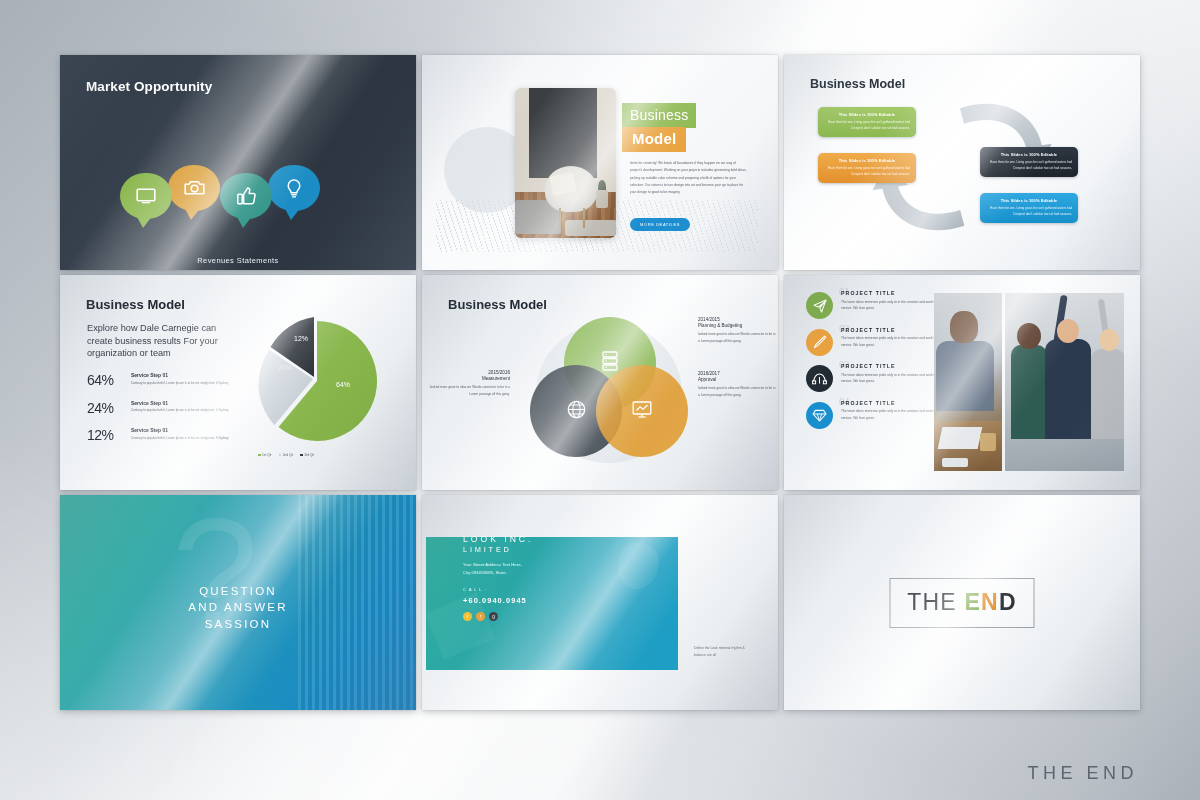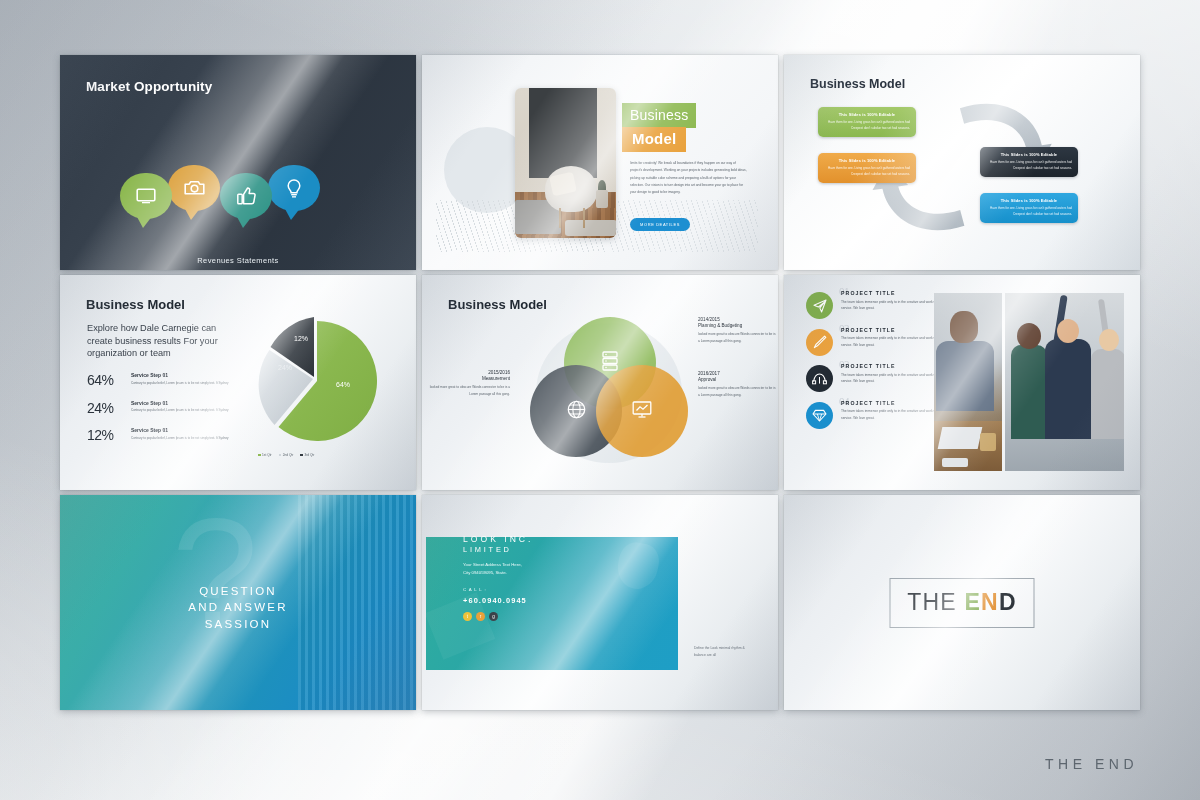--- a/index.html
+++ b/index.html
@@ -219,21 +219,21 @@
 
   
   .end-box { position:absolute; left:50%; top:50%; transform:translate(-50%,-50%);
      width:145px; height:50px; border:1px solid #9aa3ab; display:flex; align-items:center; justify-content:center;
      background:rgba(255,255,255,.18); }
   .end-box .t { font-size:23px; letter-spacing:1.2px; color:#1d242b; font-weight:500; }
   .end-box .t .e { color:#6f9f39; font-weight:bold; }
   .end-box .t .n { color:#e08a28; font-weight:bold; }
   .end-box .t .d { color:#1d242b; font-weight:bold; }
 
-  .footer-end { position:absolute; right:62px; bottom:28px; font-size:14px; letter-spacing:4.5px; color:#5d666f; }
+  .footer-end { position:absolute; right:62px; bottom:16px; font-size:18px; letter-spacing:4.5px; color:#5d666f; }
 </style>
 </head>
 <body>
 
 <div class="bg-sweep b"></div>
 <div class="bg-sweep a"></div>
 <div class="bg-sweep c"></div>
 
 <div class="grid">
 

